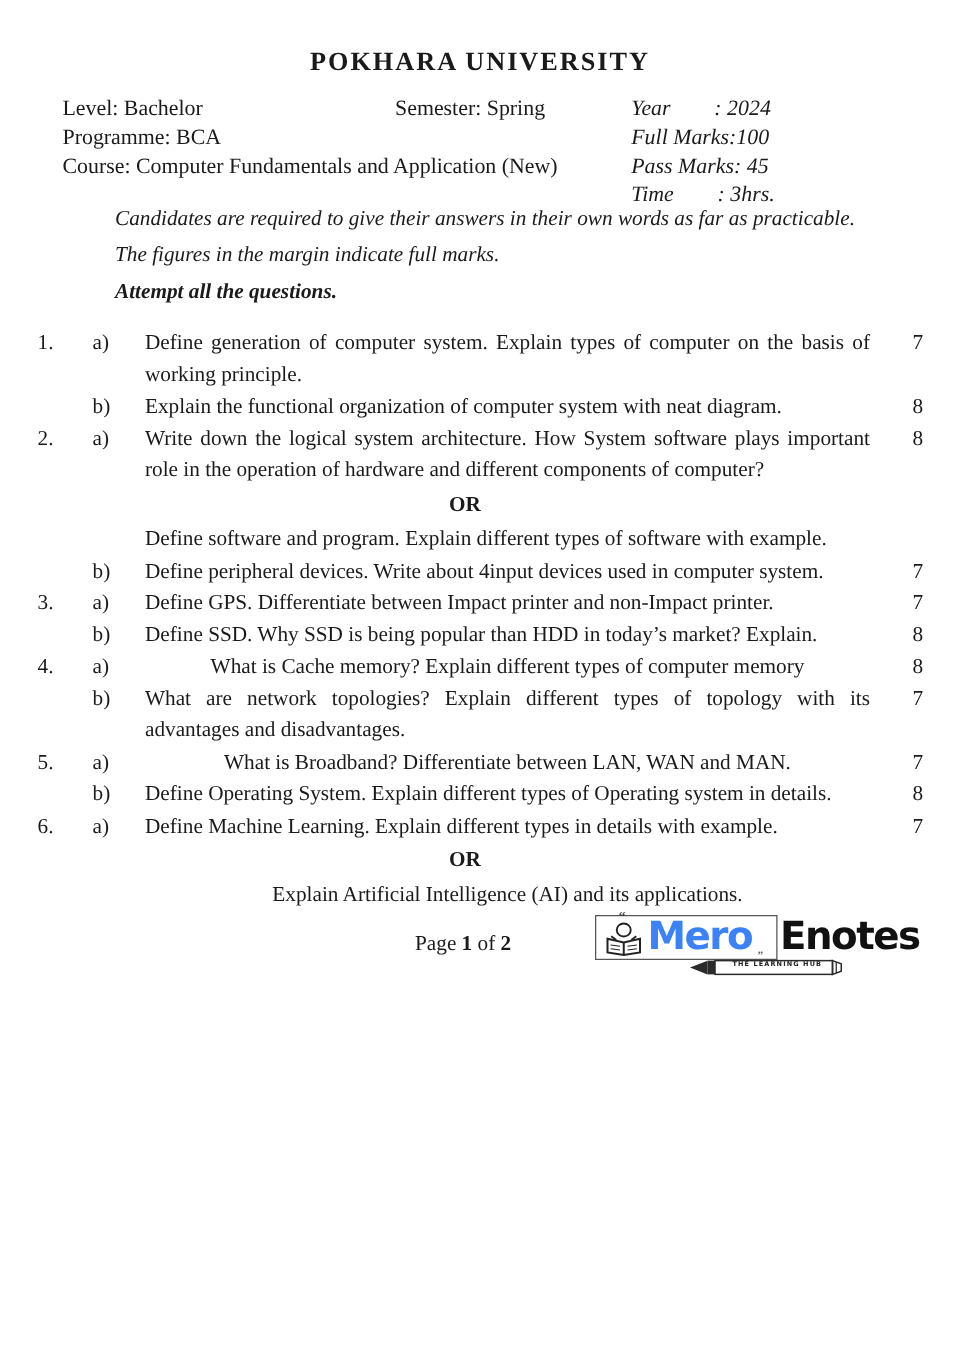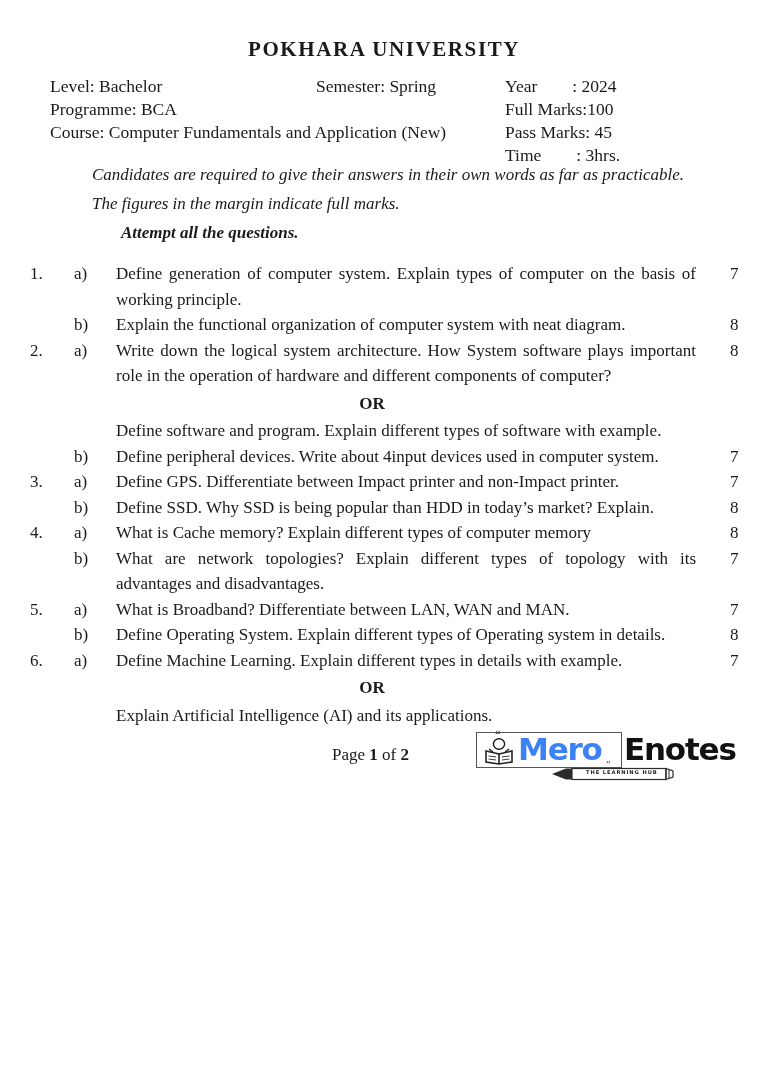--- a/index.html
+++ b/index.html
@@ -58,38 +58,38 @@
   }
   .hdr-right-col {
     position: absolute;
     left: 505px;
     top: 0;
     font-size: 17.5px;
     line-height: 23px;
   }
   .hdr-right-col .r-row {
     white-space: pre;
+    font-style: italic;
   }
 
   
   .instructions {
     margin-top: 20px;
     padding-left: 92px;
     padding-right: 56px;
     font-style: italic;
     font-size: 17px;
     line-height: 22px;
   }
   .instructions p {
     margin: 0 0 7px 0;
   }
   .instructions p.bold-line {
     font-weight: bold;
     margin-bottom: 0;
-    margin-left: 29px;
   }
 
   
   .questions {
     margin-top: 17px;
     padding-left: 30px;
     padding-right: 14px;
     font-size: 17px;
     line-height: 25.5px;
   }
@@ -110,21 +110,21 @@
     position: absolute;
     left: 44px;
     top: 0;
   }
   .q-text {
     text-align: justify;
     text-justify: inter-word;
     margin: 0;
   }
   .q-text.nojust {
-    text-align: left;
+    text-align: center;
   }
   .q-mark {
     position: absolute;
     right: 2px;
     top: 0;
     width: 22px;
     text-align: left;
     font-size: 17px;
   }
   .q-mark.second-line {

